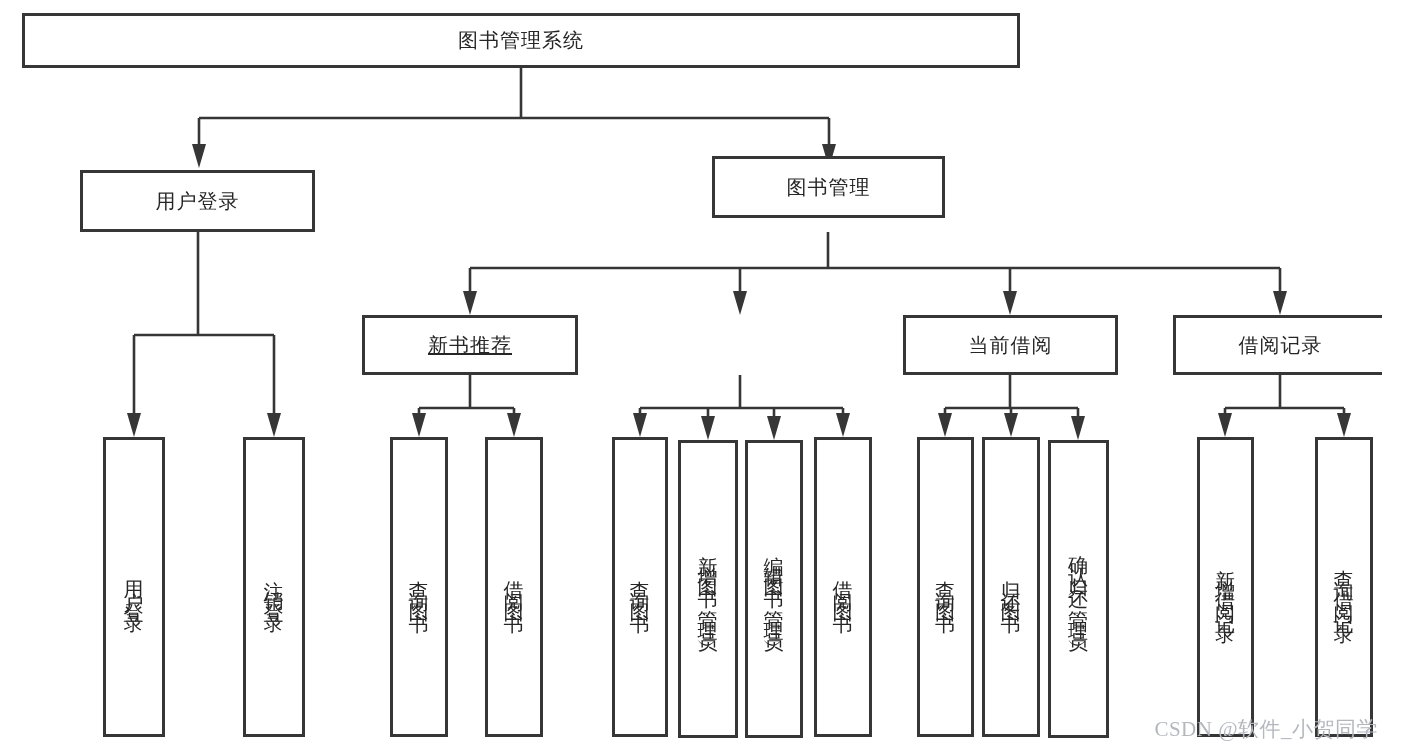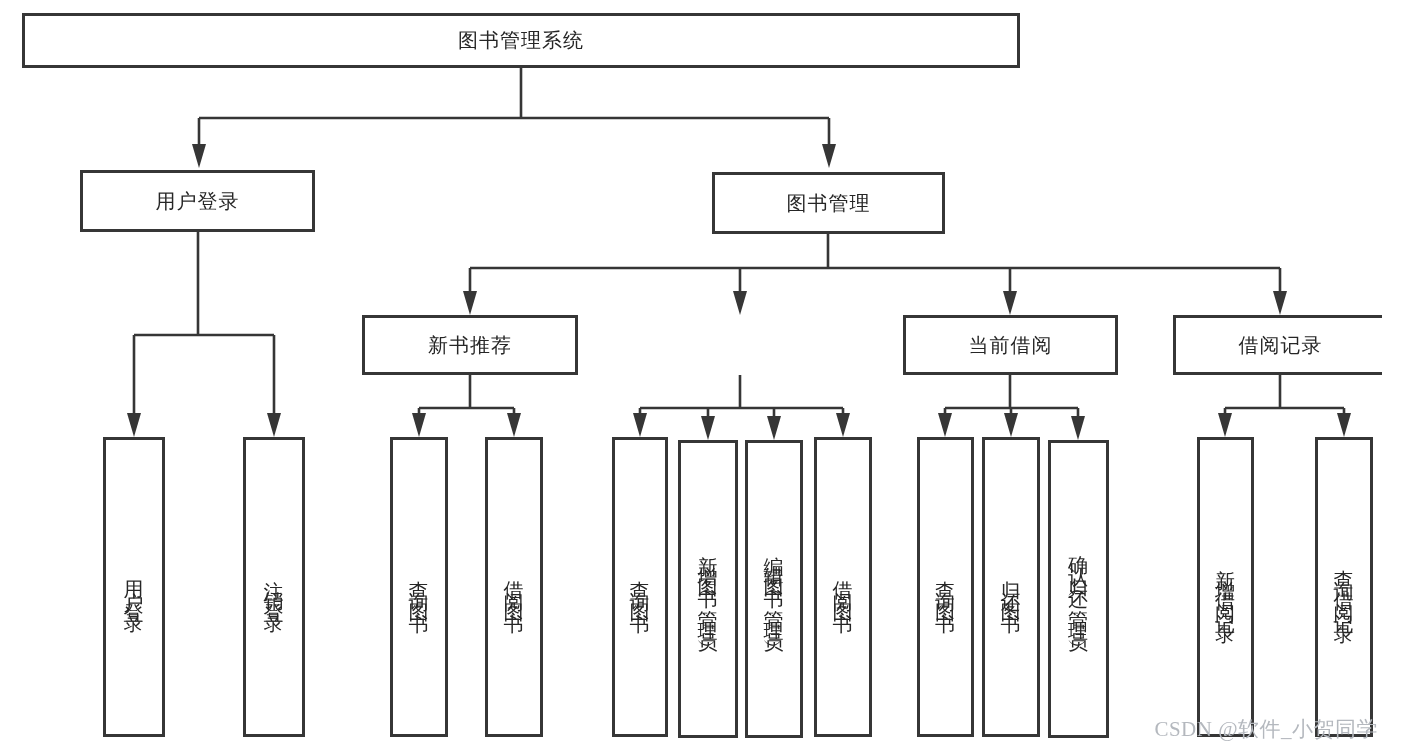--- a/index.html
+++ b/index.html
@@ -82,25 +82,25 @@
       <polygon points="1337,413 1351,413 1344,437" fill="#363636"></polygon>
     </svg>
 
   <div class="node" style="left:22px; top:13px; width:998px; height:55px;">
     <span>图书管理系统</span>
   </div>
 
   <div class="node" style="left:80px; top:170px; width:235px; height:62px;">
     <span>用户登录</span>
   </div>
-  <div class="node" style="left:712px; top:172px; width:233px; height:62px;text-align:center;">
+  <div class="node" style="left:712px; top:156px; width:233px; height:62px;text-align:center;">
     <span>图书管理</span>
   </div>
 
-  <div class="node" style="left:362px; top:315px; width:216px; height:60px;">
+  <div class="node" style="left:362px; top:315px; width:216px; height:60px;text-decoration:underline;">
     <span>新书推荐</span>
   </div>
   <div class="node" style="left:1173px; top:315px; width:215px; height:60px;">
     <span>借阅记录</span>
   </div>
   <div class="node" style="left:903px; top:315px; width:215px; height:60px;">
     <span>当前借阅</span>
   </div>
 
   <div class="node vnode" style="left:103px; top:437px; width:62px; height:300px;">

